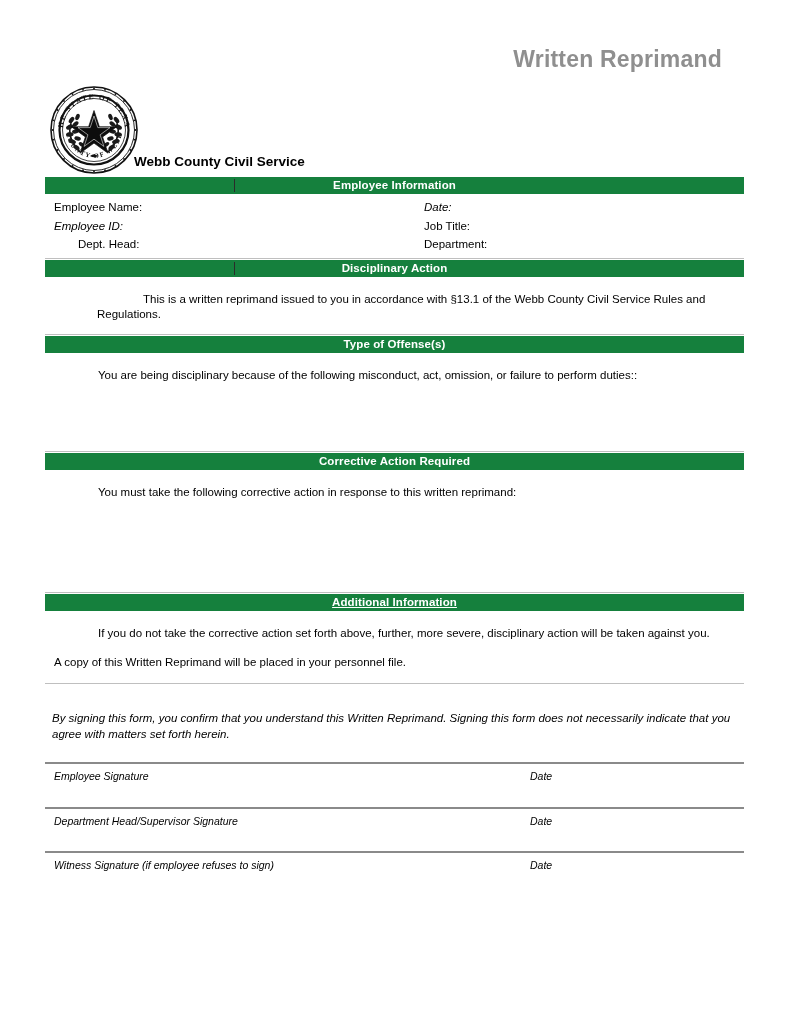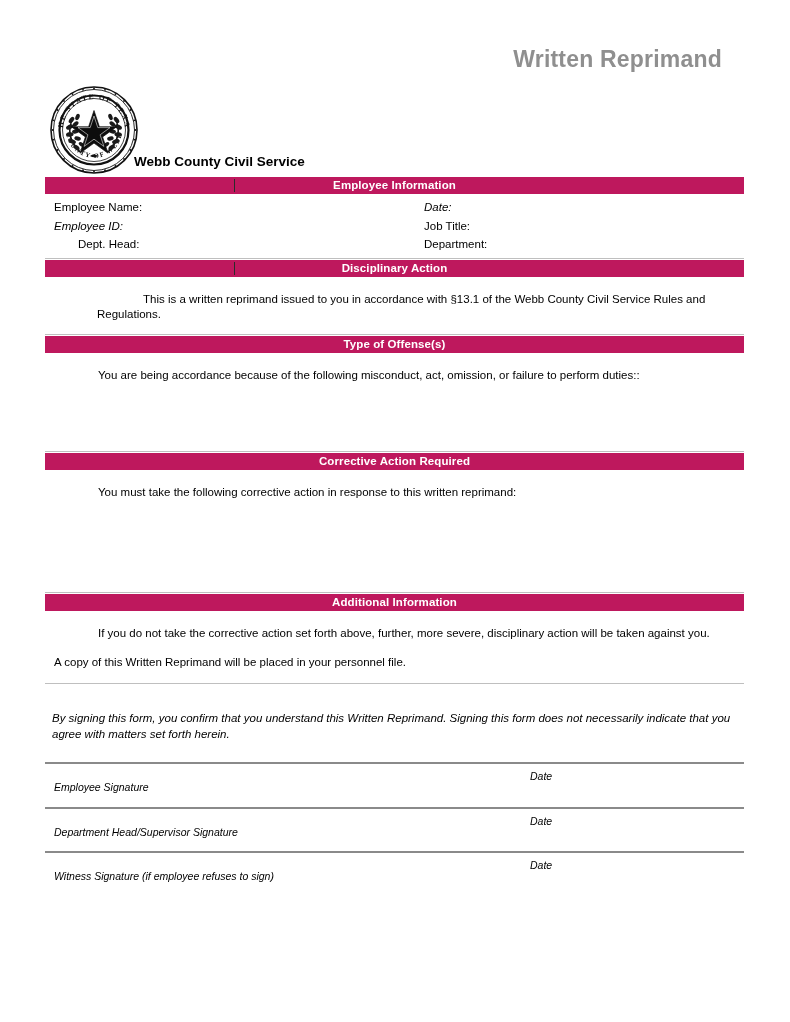--- a/index.html
+++ b/index.html
@@ -50,21 +50,21 @@
     color: #000;
     white-space: nowrap;
   }
 
   
   .bar {
     position: absolute;
     left: 45px;
     width: 699px;
     height: 17px;
-    background: #be185d;
+    background: #15803d;
     color: #ffffff;
     font-size: 11.5px;
     font-weight: bold;
     text-align: center;
     line-height: 17px;
     letter-spacing: 0.1px;
   }
   .bar.split::before {
     content: "";
     position: absolute;
@@ -125,21 +125,20 @@
     height: 2px;
     background: #8a8a8a;
   }
   .sig-label {
     position: absolute;
     left: 54px;
     font-size: 10.5px;
     font-style: italic;
     color: #000;
     white-space: nowrap;
-    margin-top: 11px;
   }
   .sig-date {
     position: absolute;
     left: 530px;
     font-size: 10.5px;
     font-style: italic;
     color: #000;
     white-space: nowrap;
   }
 </style>
@@ -242,30 +241,30 @@
   <div class="body-text col-right" style="top:200px;font-style:italic;">Date:</div>
   <div class="body-text col-right" style="top:219px;">Job Title:</div>
   <div class="body-text col-right" style="top:237px;">Department:</div>
 
   <div class="rule-above" style="top:258px;"></div>
   <div class="bar split" style="top:260px;">Disciplinary Action</div>
   <div class="para-block indent-first" style="top:292px;">This is a written reprimand issued to you in accordance with §13.1 of the Webb County Civil Service Rules and Regulations.</div>
 
   <div class="rule-above" style="top:334px;"></div>
   <div class="bar" style="top:336px;">Type of Offense(s)</div>
-  <div class="para-hang" style="top:368px;">You are being accordance because of the following misconduct, act, omission, or failure to perform duties::</div>
+  <div class="para-hang" style="top:368px;">You are being disciplinary because of the following misconduct, act, omission, or failure to perform duties::</div>
   <div style="position:absolute; left:54px; top:388px; width:690px; height:62px;"></div>
 
   <div class="rule-above" style="top:451px;"></div>
   <div class="bar" style="top:453px;">Corrective Action Required</div>
   <div class="para-hang" style="top:485px;">You must take the following corrective action in response to this written reprimand:</div>
   <div style="position:absolute; left:54px; top:505px; width:690px; height:86px;"></div>
 
   <div class="rule-above" style="top:592px;"></div>
-  <div class="bar" style="top:594px;">Additional Information</div>
+  <div class="bar" style="top:594px;text-decoration:underline;">Additional Information</div>
   <div class="para-hang" style="top:626px;">If you do not take the corrective action set forth above, further, more severe, disciplinary action will be taken against you.</div>
   <div class="para-block" style="top:655px;">A copy of this Written Reprimand will be placed in your personnel file.</div>
 
   <div class="rule-above" style="top:683px;"></div>
   <div class="para-ack" style="top:711px;">By signing this form, you confirm that you understand this Written Reprimand. Signing this form does not necessarily indicate that you agree with matters set forth herein.</div>
 
   <div class="sig-rule" style="top:762px;"></div>
   <div class="sig-label" style="top:770px;">Employee Signature</div>
   <div class="sig-date" style="top:770px;">Date</div>
   <div style="position:absolute; left:54px; top:740px; width:450px; height:20px;"></div>

